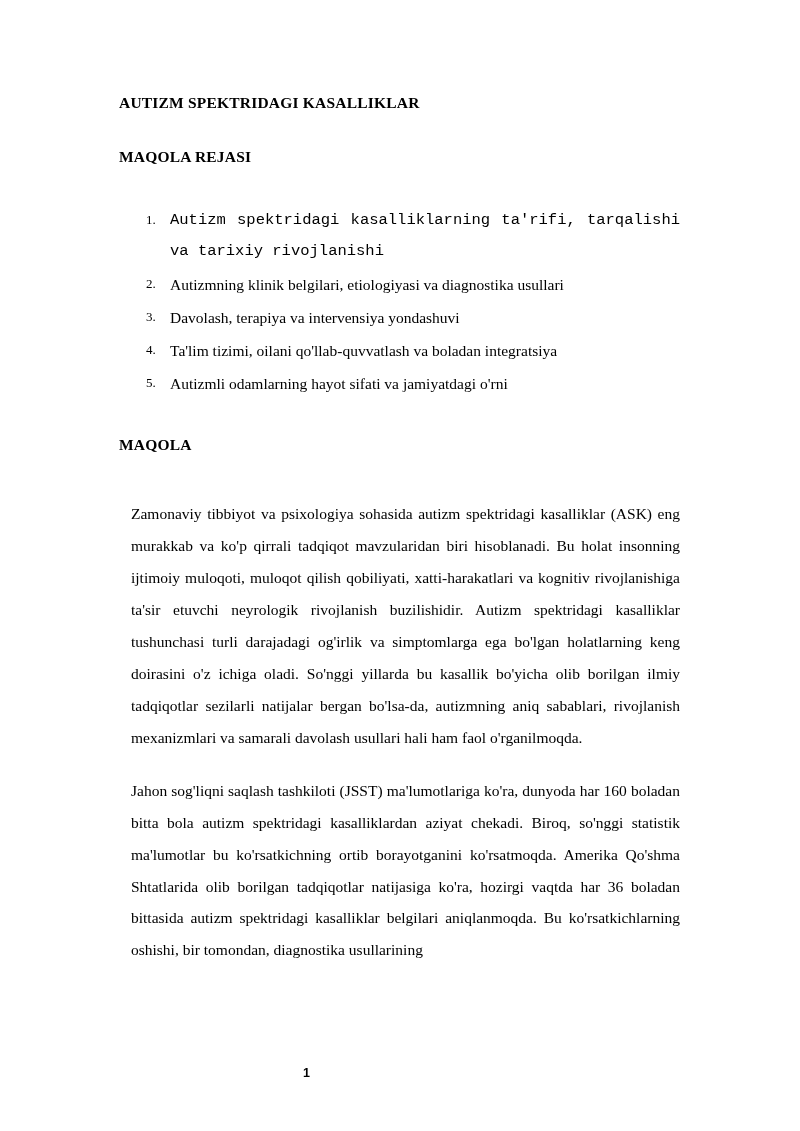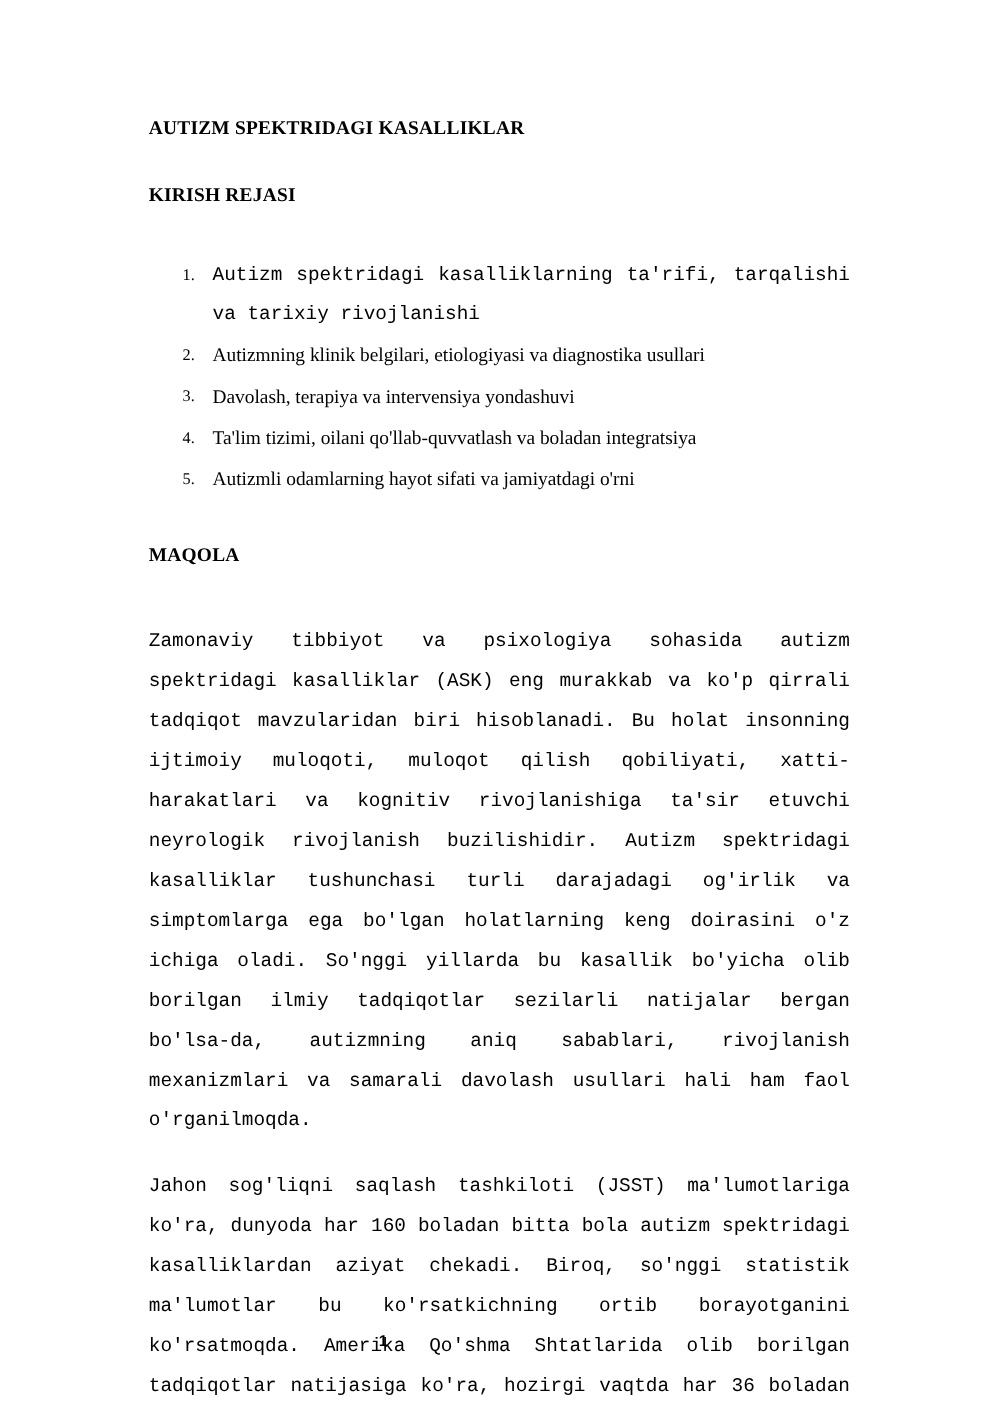--- a/index.html
+++ b/index.html
@@ -74,23 +74,22 @@
     text-align: justify;
     text-justify: inter-word;
     font-family: Liberation Mono, monospace;
   }
 
   p.body {
     font-size: 15.5px;
     line-height: 2.06;
     text-align: justify;
     text-justify: inter-word;
-    margin: 0 0 21px 0;
+    margin: 0 0 21px 12px;
     hyphens: none;
-    font-family: Liberation Mono, monospace;
   }
   p.body:last-child { margin-bottom: 0; }
 
   .page-number {
     position: absolute;
     left: 0;
     top: 1066px;
     width: 613px;
     text-align: center;
     font-size: 12.5px;
@@ -102,21 +101,21 @@
 </head>
 <body>
 
 <div class="page">
   <div class="content">
 
     <h1 class="heading h-title">AUTIZM SPEKTRIDAGI KASALLIKLAR</h1>
 
     <div class="spacer-34"></div>
 
-    <h2 class="heading">KIRISH REJASI</h2>
+    <h2 class="heading">MAQOLA REJASI</h2>
 
     <div class="spacer-38"></div>
 
     <ol class="plan">
       <li class="justified">
         <span class="num">1.</span>
         <span class="li-text">Autizm spektridagi kasalliklarning ta'rifi, tarqalishi va tarixiy rivojlanishi</span>
       </li>
       <li>
         <span class="num">2.</span>

